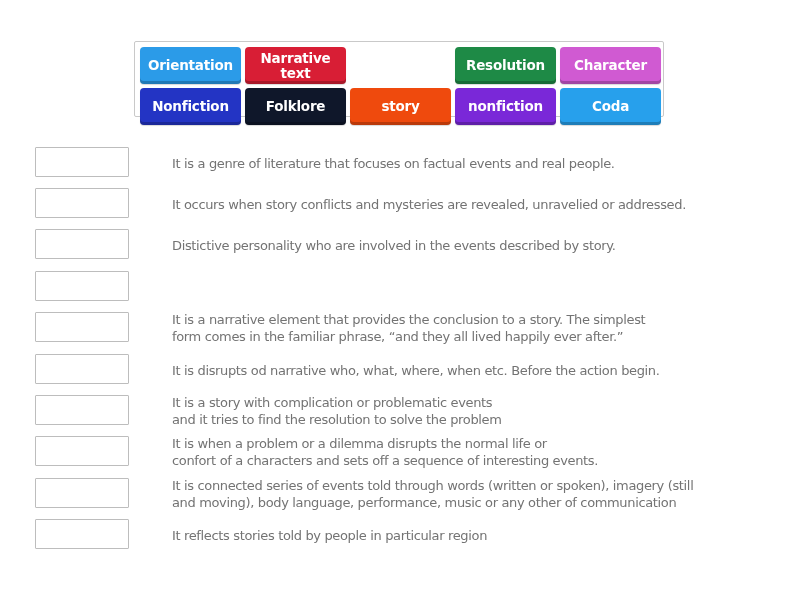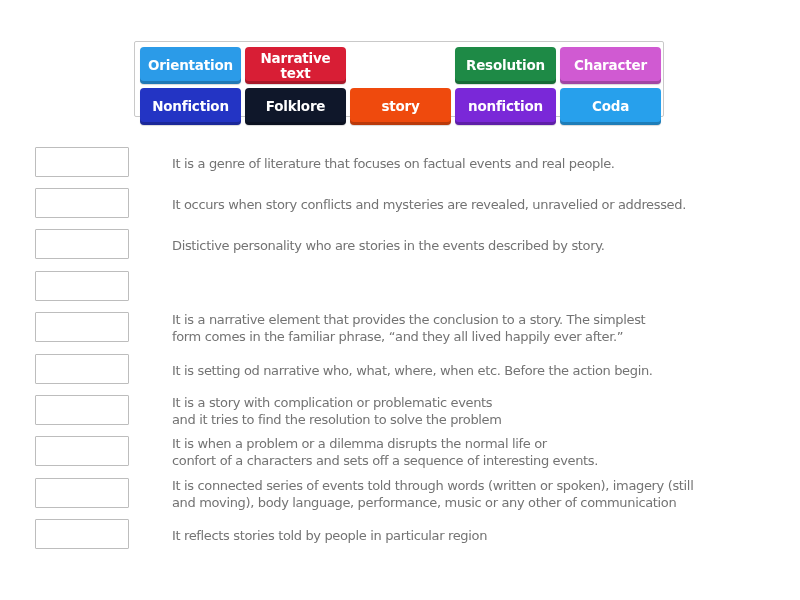--- a/index.html
+++ b/index.html
@@ -48,33 +48,33 @@
 <div class="row" style="top:147px;">
   <div class="dropbox"></div>
   <div class="sentence">It is a genre of literature that focuses on factual events and real people.</div>
 </div>
 <div class="row" style="top:188px;">
   <div class="dropbox"></div>
   <div class="sentence">It occurs when story conflicts and mysteries are revealed, unravelied or addressed.</div>
 </div>
 <div class="row" style="top:229px;">
   <div class="dropbox"></div>
-  <div class="sentence">Distictive personality who are stories in the events described by story.</div>
+  <div class="sentence">Distictive personality who are involved in the events described by story.</div>
 </div>
 <div class="row" style="top:271px;">
   <div class="dropbox"></div>
 </div>
 <div class="row" style="top:312px;">
   <div class="dropbox"></div>
   <div class="sentence">It is a narrative element that provides the conclusion to a story. The simplest
 form comes in the familiar phrase, “and they all lived happily ever after.”</div>
 </div>
 <div class="row" style="top:354px;">
   <div class="dropbox"></div>
-  <div class="sentence">It is setting od narrative who, what, where, when etc. Before the action begin.</div>
+  <div class="sentence">It is disrupts od narrative who, what, where, when etc. Before the action begin.</div>
 </div>
 <div class="row" style="top:395px;">
   <div class="dropbox"></div>
   <div class="sentence">It is a story with complication or problematic events
 and it tries to find the resolution to solve the problem</div>
 </div>
 <div class="row" style="top:436px;">
   <div class="dropbox"></div>
   <div class="sentence">It is when a problem or a dilemma disrupts the normal life or
 confort of a characters and sets off a sequence of interesting events.</div>

